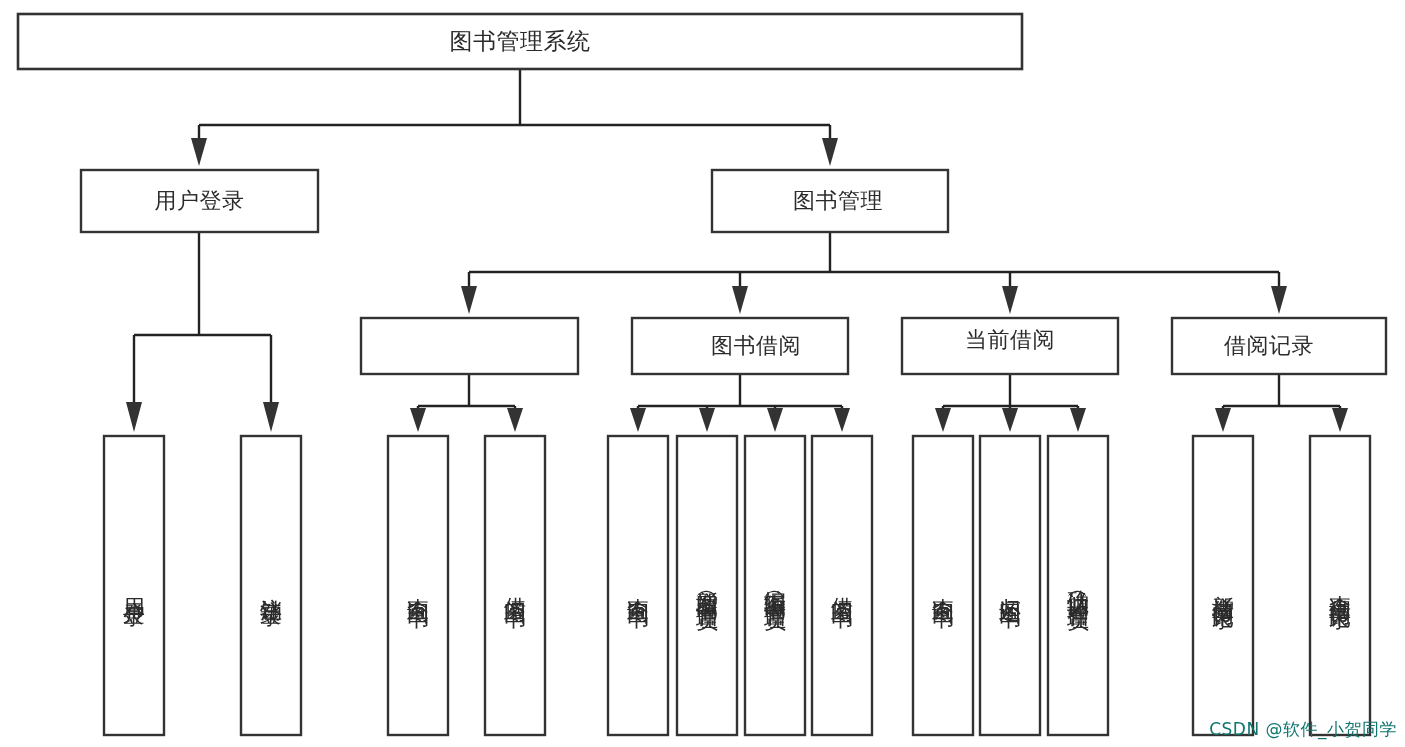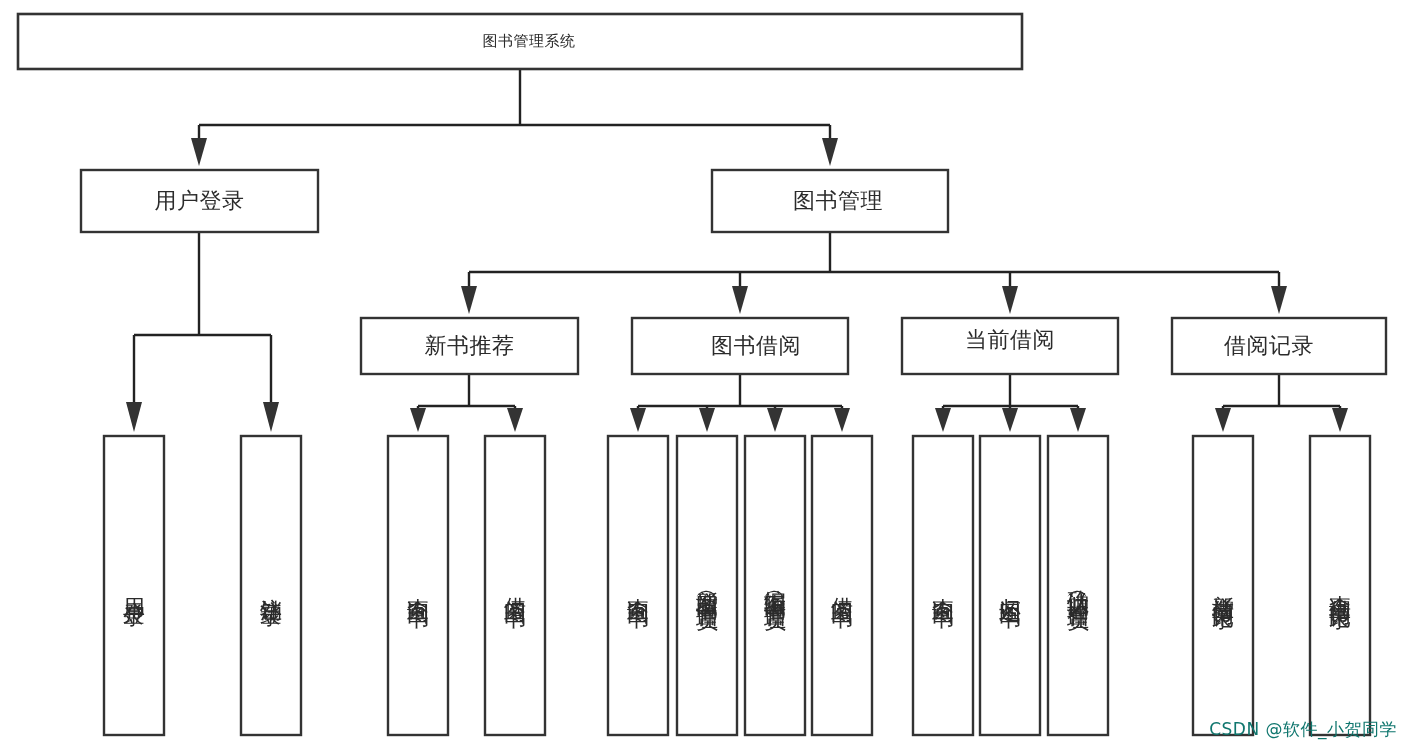--- a/index.html
+++ b/index.html
@@ -58,22 +58,21 @@
     font-weight: 400;
     line-height: 1.08;
     white-space: nowrap;
     pointer-events: none;
   }
   .label-h {
     font-size: 22px;
     letter-spacing: 0.5px;
   }
   .label-h.root {
-    font-size: 15px;
-    padding-left: 9px;
+    font-size: 23px;
   }
   .label-v {
     writing-mode: vertical-rl;
     text-orientation: upright;
     font-size: 22px;
     letter-spacing: 3px;
     align-items: center;
     justify-content: center;
   }
   .watermark {
@@ -182,21 +181,20 @@
       <rect class="node-rect" x="1193" y="436" width="60" height="299"></rect>
       <rect class="node-rect" x="1310" y="436" width="60" height="299"></rect>
     </g>
   </svg>
 
   <div class="node-label label-h root" style="left:18px; top:14px; width:1004px; height:55px;">图书管理系统</div>
 
   <div class="node-label label-h" style="left:81px; top:170px; width:237px; height:62px;">用户登录</div>
   <div class="node-label label-h" style="left:712px; top:170px; width:236px; height:62px;padding-left:8px;">图书管理</div>
 
-  <div class="node-label label-h" style="left:361px; top:318px; width:217px; height:56px;">新书推荐</div>
   <div class="node-label label-h" style="left:632px; top:318px; width:216px; height:56px;padding-left:16px;">图书借阅</div>
   <div class="node-label label-h" style="left:902px; top:318px; width:216px; height:44px;">当前借阅</div>
   <div class="node-label label-h" style="left:1172px; top:318px; width:194px; height:56px;">借阅记录</div>
 
   <div class="node-label label-v" style="left:104px; top:436px; width:60px; height:299px;">用户登录</div>
   <div class="node-label label-v" style="left:241px; top:436px; width:60px; height:299px;">注销登录</div>
   <div class="node-label label-v" style="left:388px; top:436px; width:60px; height:299px;">查询图书</div>
   <div class="node-label label-v" style="left:485px; top:436px; width:60px; height:299px;">借阅图书</div>
   <div class="node-label label-v" style="left:608px; top:436px; width:60px; height:299px;">查询图书</div>
   <div class="node-label label-v" style="left:677px; top:436px; width:60px; height:299px;">新增图书（管理员）</div>

